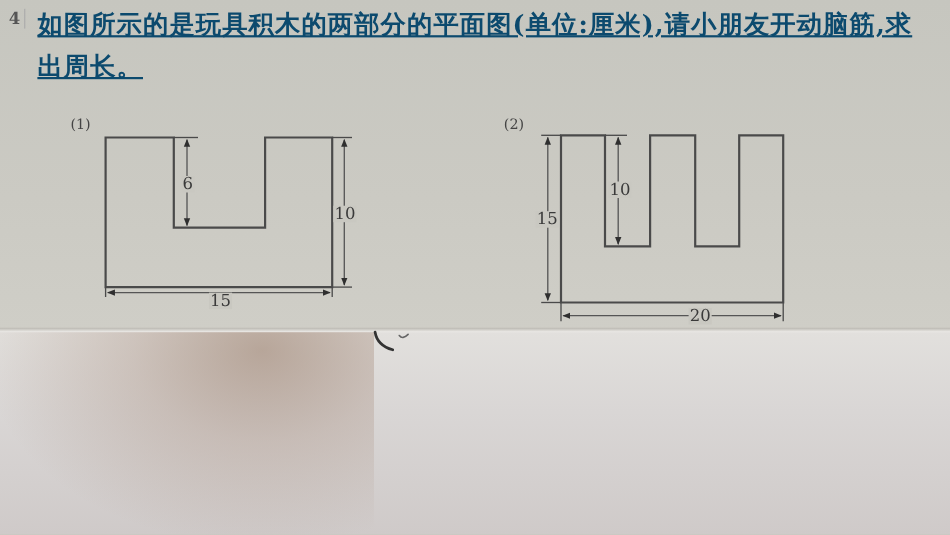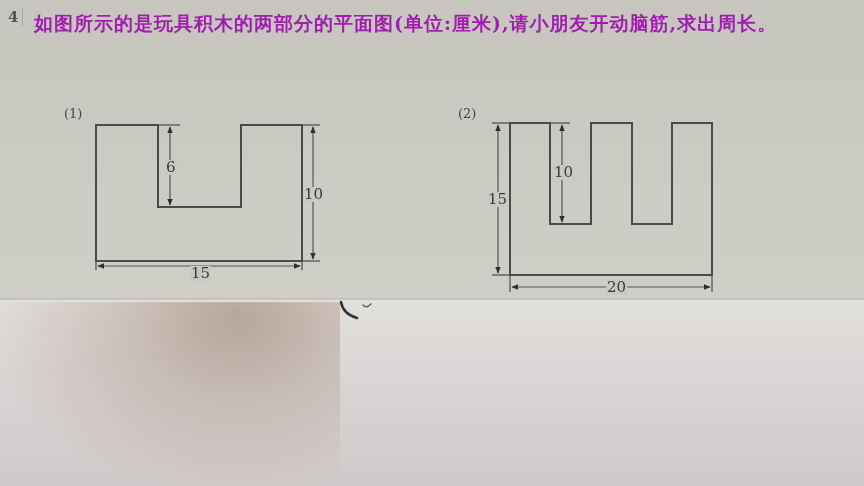--- a/index.html
+++ b/index.html
@@ -24,22 +24,23 @@
   .fold-line {
     position:absolute; left:0; top:298px; width:864px; height:4px;
     background: linear-gradient(180deg, #b9b7b0, #efedea);
   }
   .qnum {
     position:absolute; left:4px; top:8px; font-size:15px; color:#555;
     font-weight:bold; padding:0 4px; border-right:1px solid #aaa;
   }
   .qtext {
     position:absolute; left:34px; top:4px; width:800px;
-    font-size:19px; line-height:38px; color:#a21caf; font-weight:bold;
+    font-size:23px; line-height:38px; color:#0c4a6e; font-weight:bold;
     letter-spacing:1px;
+    text-decoration:underline;
   }
   .fig-label {
     position:absolute; font-size:13px; color:#444;
   }
   svg.fig { position:absolute; left:0; top:0; }
   .dim-label {
     position:absolute; font-size:15px; color:#3a3a3a;
     background:#c9c8c1; padding:0 1px; line-height:15px;
   }
   .pen-mark {
@@ -95,18 +96,18 @@
   </g>
 </svg>
 
 <div class="dim-label" style="left:165px;top:160px;">6</div>
 <div class="dim-label" style="left:303px;top:187px;">10</div>
 <div class="dim-label" style="left:190px;top:266px;">15</div>
 
 <div class="fig-label" style="left:458px;top:106px;">(2)</div>
 <div class="dim-label" style="left:553px;top:165px;">10</div>
 <div class="dim-label" style="left:487px;top:192px;">15</div>
-<div class="dim-label" style="left:606px;top:280px;">20</div>
+<div class="dim-label" style="left:626px;top:280px;">20</div>
 
 <svg class="pen-mark" width="50" height="30">
   <path d="M6,2 Q8,14 22,18" stroke="#333" stroke-width="2.5" fill="none" stroke-linecap="round"></path>
   <path d="M28,5 Q31,9 36,4" stroke="#666" stroke-width="1.5" fill="none" stroke-linecap="round"></path>
 </svg>
 
 </body></html>

